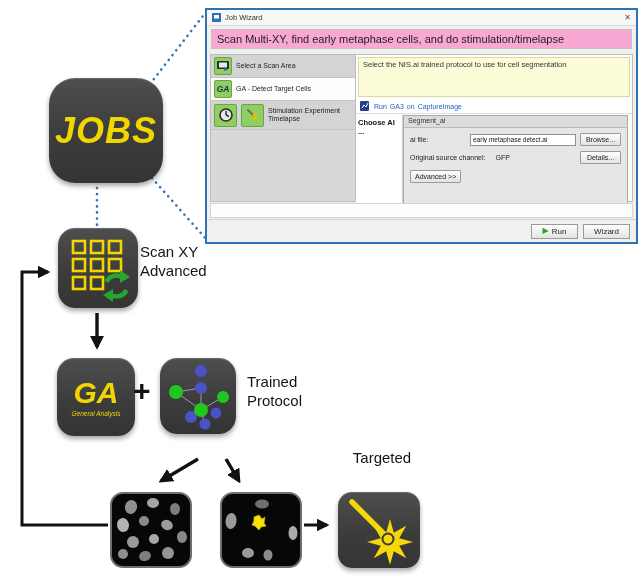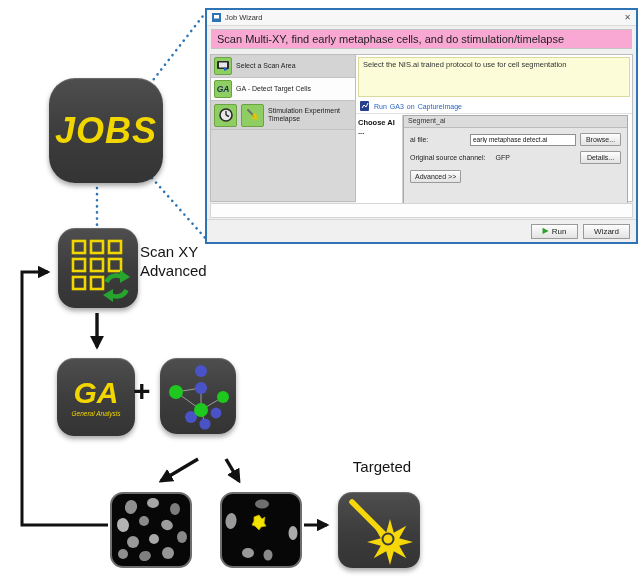--- a/index.html
+++ b/index.html
@@ -145,20 +145,24 @@
         <circle cx="45" cy="66" r="5.6"></circle>
         <circle cx="56" cy="55" r="5.4"></circle>
       </g>
       <g fill="#1ec81e">
         <circle cx="16" cy="34" r="7"></circle>
         <circle cx="41" cy="52" r="7"></circle>
         <circle cx="63" cy="39" r="6"></circle>
       </g>
     </svg>
   </div>
+  <div class="flow-label" style="left:247px; top:373px;">
+    <div>Trained</div>
+      <div>Protocol</div>
+  </div>
 
   <div class="cell-img" id="cells-left">
     <svg width="78" height="72" viewBox="0 0 78 72">
       <g>
         <ellipse cx="19" cy="13" rx="6" ry="7" fill="#8f8f8f" transform="rotate(15 19 13)"></ellipse>
         <ellipse cx="41" cy="9" rx="6" ry="5" fill="#a5a5a5"></ellipse>
         <ellipse cx="63" cy="15" rx="5" ry="6" fill="#7d7d7d"></ellipse>
         <ellipse cx="11" cy="31" rx="6" ry="7" fill="#b3b3b3" transform="rotate(-12 11 31)"></ellipse>
         <ellipse cx="32" cy="27" rx="5" ry="5" fill="#8a8a8a"></ellipse>
         <ellipse cx="55" cy="31" rx="6" ry="5" fill="#9c9c9c" transform="rotate(20 55 31)"></ellipse>
@@ -175,21 +179,21 @@
     <svg width="78" height="72" viewBox="0 0 78 72">
       <ellipse cx="9" cy="27" rx="5.5" ry="8" fill="#9a9a9a" transform="rotate(8 9 27)"></ellipse>
       <ellipse cx="40" cy="10" rx="7" ry="4.5" fill="#6f6f6f"></ellipse>
       <ellipse cx="71" cy="39" rx="4.5" ry="7" fill="#ababab"></ellipse>
       <ellipse cx="26" cy="59" rx="6" ry="5" fill="#9a9a9a"></ellipse>
       <ellipse cx="46" cy="61" rx="4.5" ry="5.5" fill="#8a8a8a"></ellipse>
       <polygon points="32,23 37,21 40,25 43,23 42,29 44,32 39,33 37,36 33,32 30,31 32,27" fill="#f0e400" stroke="#caa800" stroke-width="0.8"></polygon>
     </svg>
   </div>
 
-  <div class="flow-label" style="left:323px; top:449px; width:118px; text-align:center;margin-top:9px;">
+  <div class="flow-label" style="left:323px; top:449px; width:118px; text-align:center;">
     <div>Targeted</div>
   </div>
   <div class="app-icon" id="stim-icon">
     <svg width="82" height="76" viewBox="0 0 82 76">
       <polygon fill="#f6d80a" points="52,27 55.8,40.8 68.3,33.7 61.2,46.2 75,50 61.2,53.8 68.3,66.3 55.8,59.2 52,73 48.2,59.2 35.7,66.3 42.8,53.8 29,50 42.8,46.2 35.7,33.7 48.2,40.8"></polygon>
       <line x1="14" y1="10" x2="48" y2="44" stroke="#f6d80a" stroke-width="5.5" stroke-linecap="round"></line>
       <circle cx="50" cy="47" r="5.5" fill="#f6d80a" stroke="#3a3a3a" stroke-width="2"></circle>
     </svg>
   </div>
 

